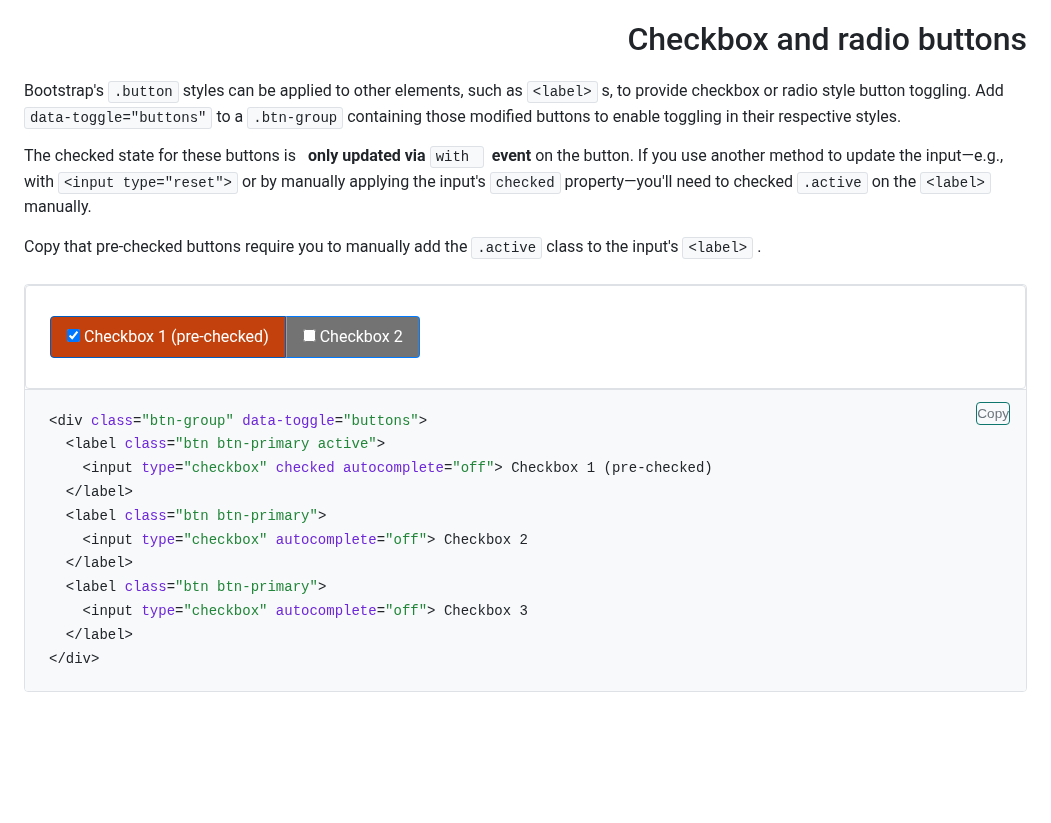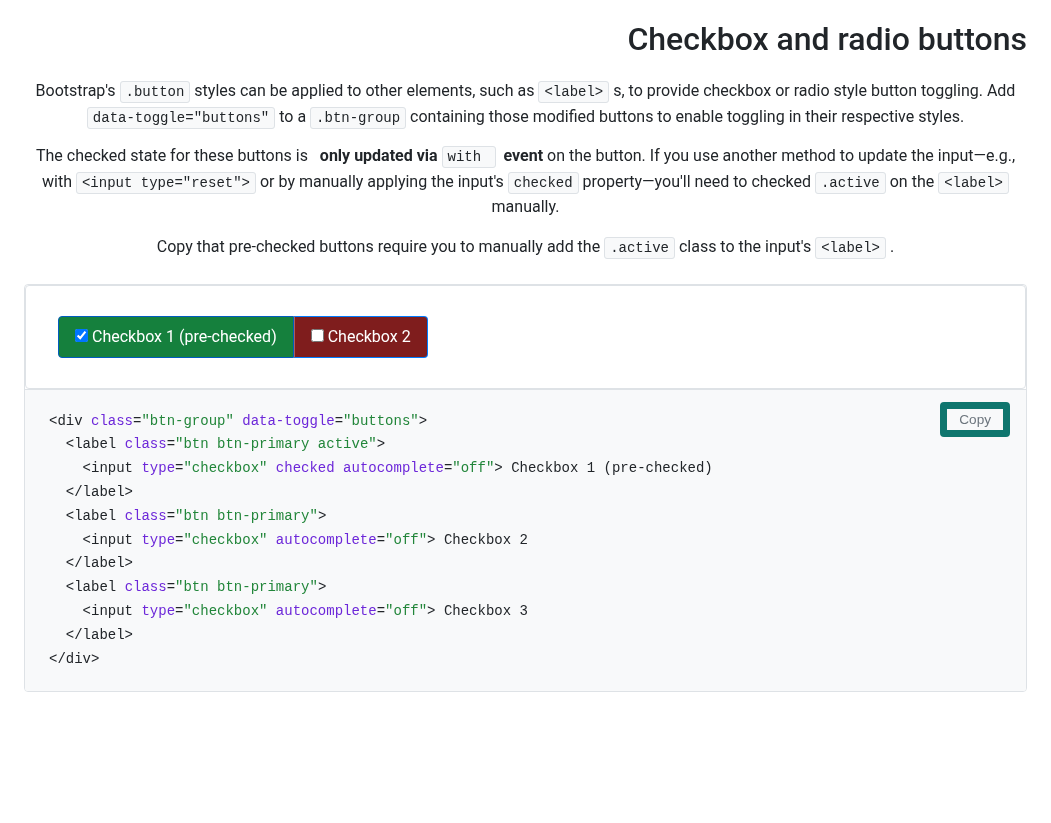--- a/index.html
+++ b/index.html
@@ -16,21 +16,20 @@
       font-size: 2rem;
       font-weight: 500;
       margin-bottom: 20px;
       color: #212529;
       text-align: right;
     }
 
     p {
       margin-bottom: 14px;
       line-height: 1.6;
-      text-align: center;
     }
 
     code {
       font-family: SFMono-Regular, Menlo, Monaco, Consolas, "Liberation Mono", "Courier New", monospace;
       font-size: 0.875em;
       padding: 2px 5px;
       border-radius: 3px;
     }
 
     code.inline-code {
@@ -80,51 +79,50 @@
       border-radius: 0 4px 4px 0;
     }
 
     .btn-primary {
       color: #fff;
       background-color: #007bff;
       border-color: #007bff;
     }
 
     .btn-primary.active {
-      background-color: #15803d;
+      background-color: #c2410c;
       border-color: #005cbf;
-      margin-left: 8px;
     }
 
     .btn-primary:not(.active) {
       color: #fff;
-      background-color: #7f1d1d;
+      background-color: #737373;
       border-color: #007bff;
     }
 
     .btn-group .btn + .btn {
       border-left: 1px solid rgba(255,255,255,0.3);
     }
 
     .code-block {
       background-color: #f8f9fa;
       border-top: 1px solid #dee2e6;
       padding: 20px 24px;
       position: relative;
       overflow-x: auto;
     }
 
     .copy-btn {
       position: absolute;
       top: 12px;
       right: 16px;
       background: transparent;
-      border: 7px solid #0f766e;
+      border: 1px solid #0f766e;
       border-radius: 4px;
-      padding: 3px 12px;
+      padding: 3px 0;
       font-size: 0.85rem;
       cursor: pointer;
       color: #6c757d;
     }
 
     pre {
       font-family: SFMono-Regular, Menlo, Monaco, Consolas, "Liberation Mono", "Courier New", monospace;
       font-size: 0.875em;
       line-height: 1.7;
       white-space: pre;

